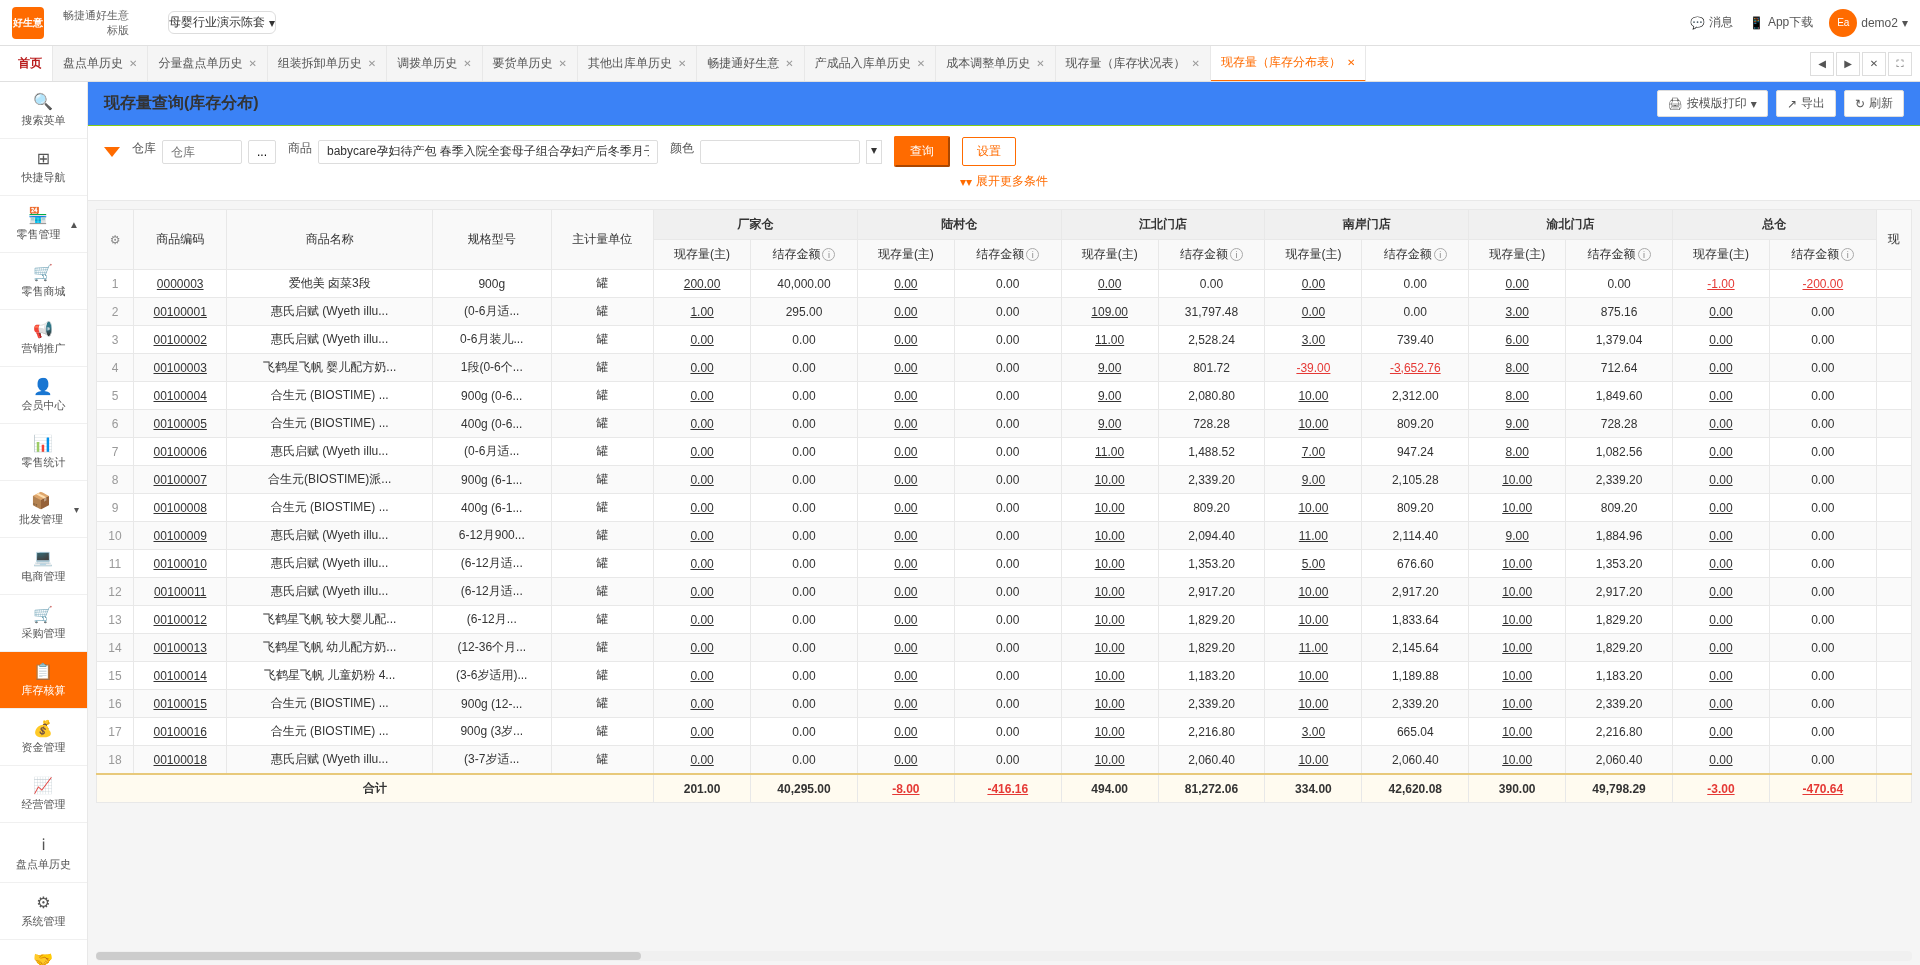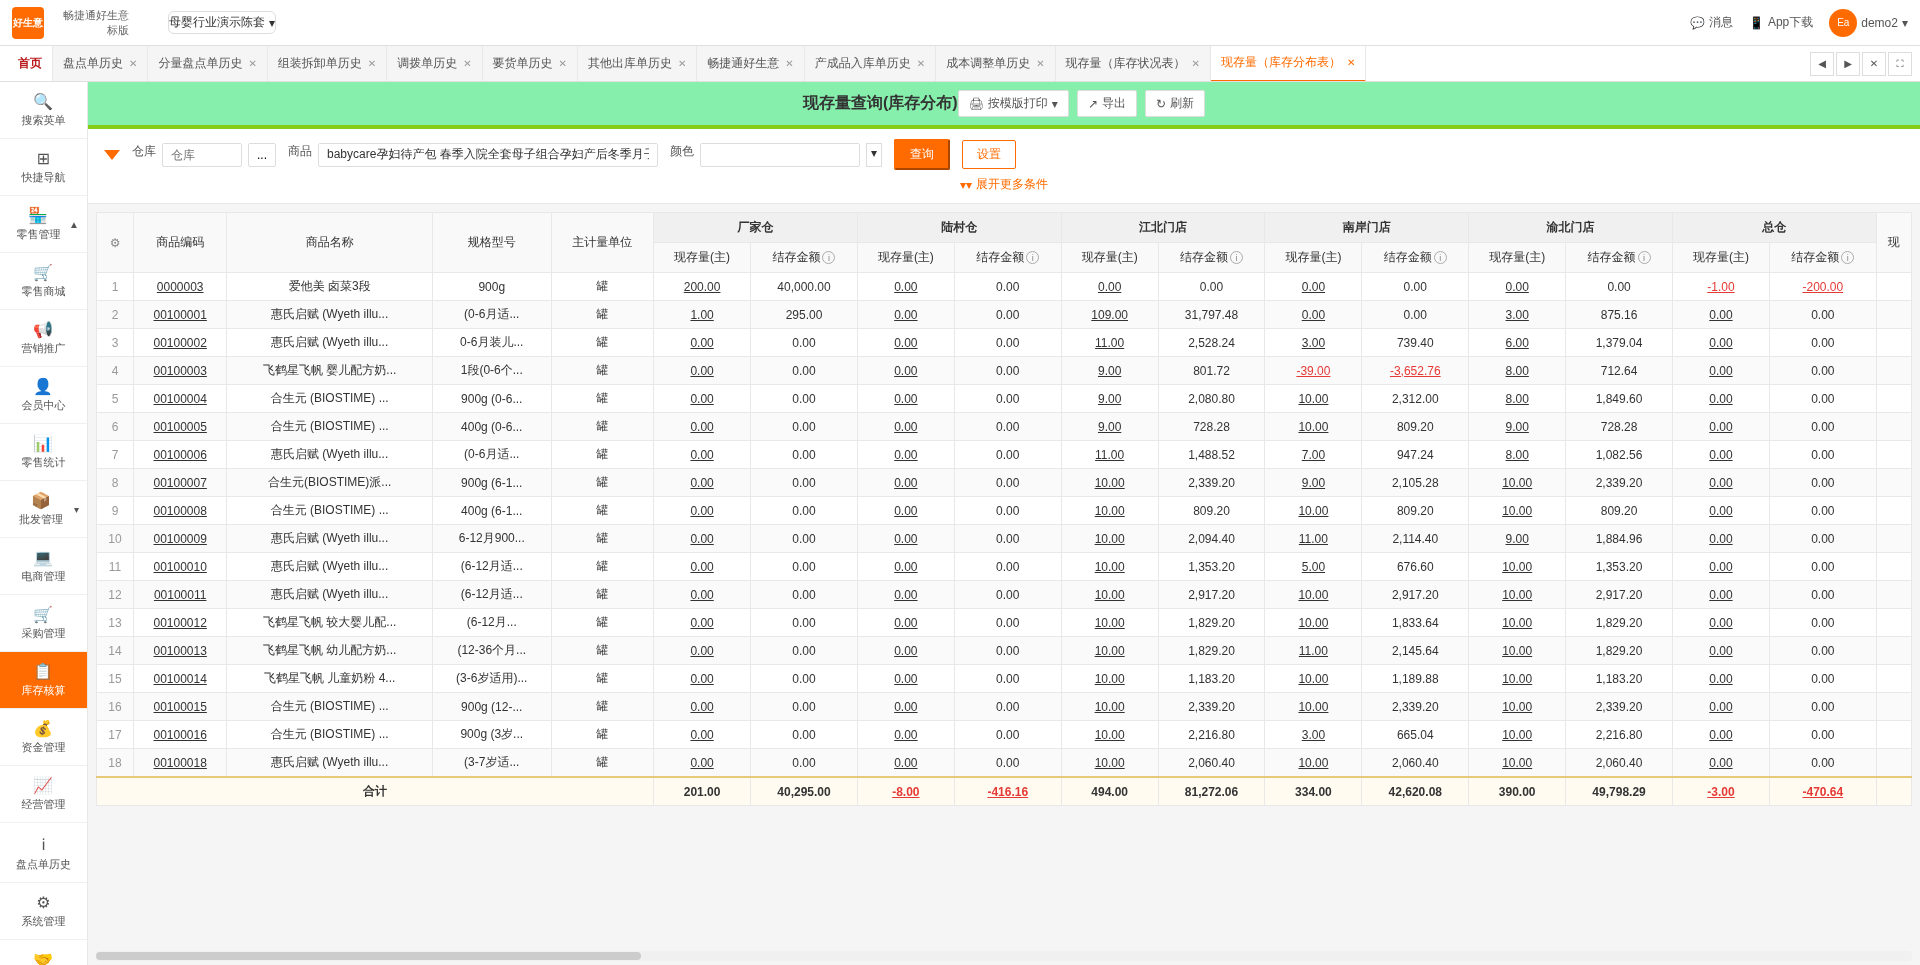--- a/index.html
+++ b/index.html
@@ -160,26 +160,26 @@
     .content-area {
       flex: 1;
       overflow: hidden;
       display: flex;
       flex-direction: column;
       background: #f5f5f5;
     }
 
     
     .page-header {
-      background: #86efac;
+      background: #3b82f6;
       padding: 8px 16px;
       display: flex;
       align-items: center;
-      justify-content: center;
-      border-bottom: 4px solid #84cc16;
+      justify-content: space-between;
+      border-bottom: 1px solid #84cc16;
     }
     .page-title {
       font-size: 16px;
       font-weight: bold;
       color: #333;
     }
     .header-actions {
       display: flex;
       align-items: center;
       gap: 8px;

